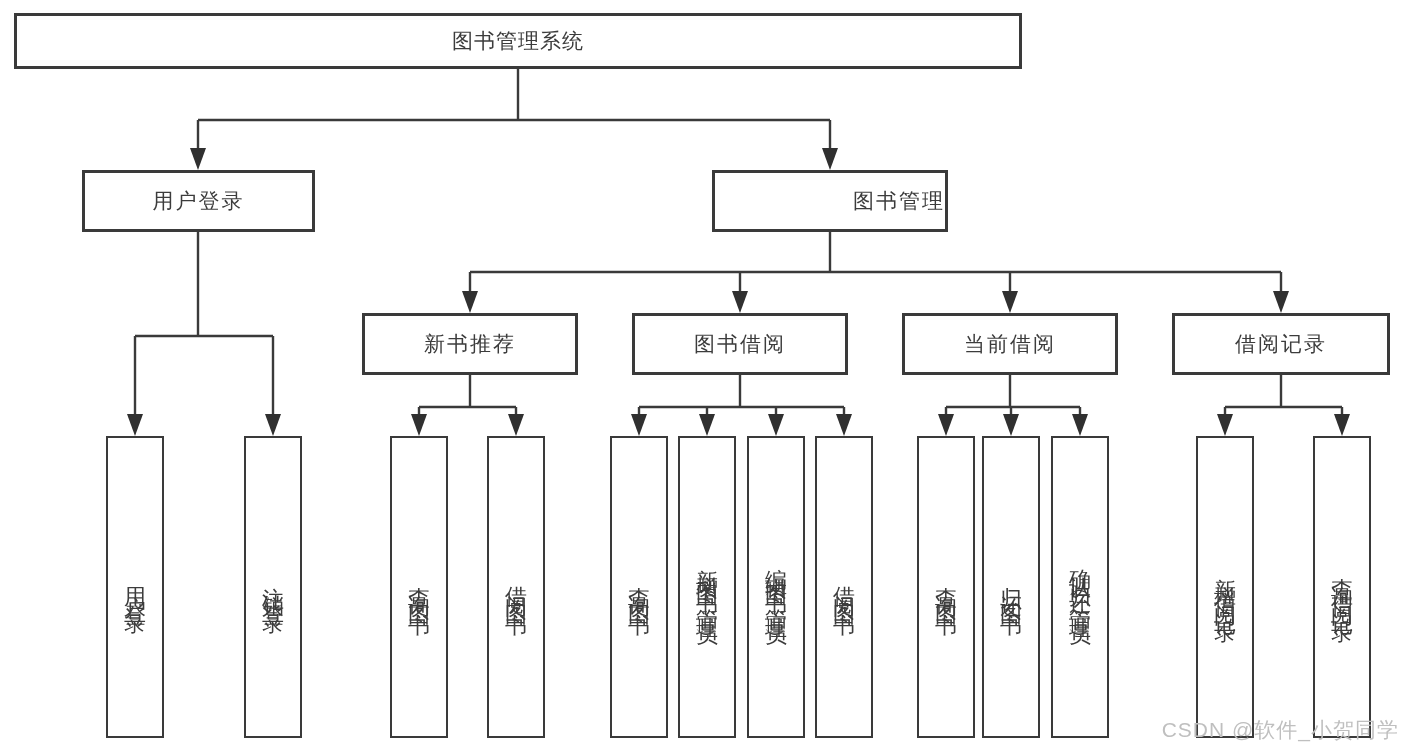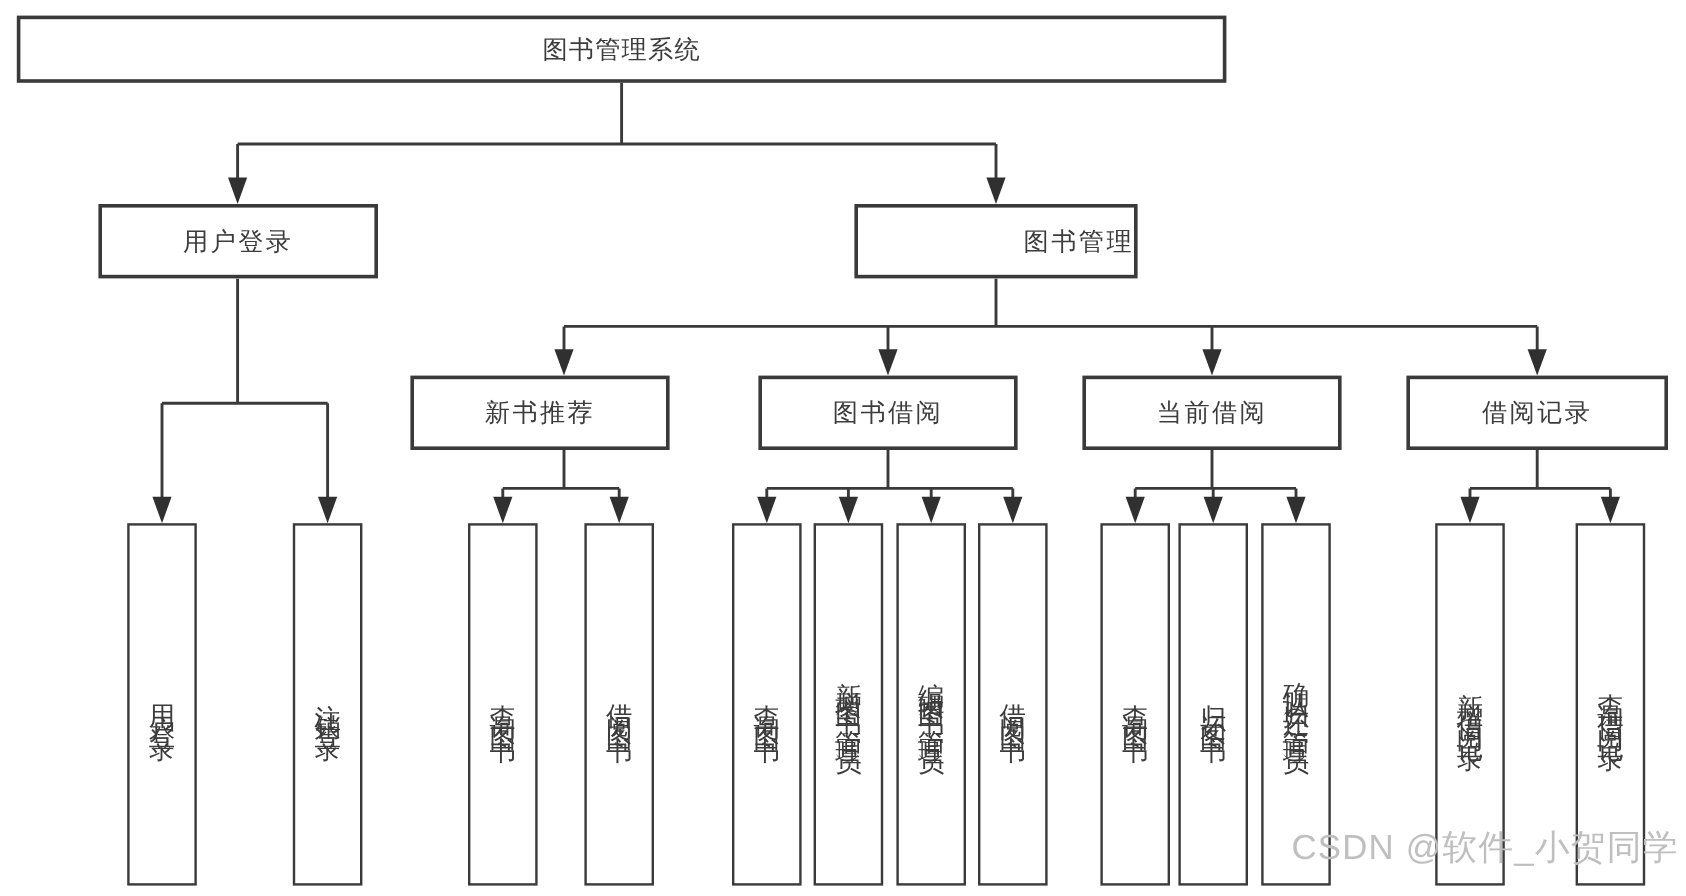--- a/index.html
+++ b/index.html
@@ -26,21 +26,21 @@
   }
   .box-title{
     left:14px;top:13px;width:1008px;height:56px;
     border:3px solid var(--line);
     font-size:21px;letter-spacing:1px;
   }
   .box-l2{height:62px;top:170px;border:3px solid var(--line);font-size:21px;letter-spacing:2px;}
   .box-l2.user{left:82px;width:233px;}
   .box-l2.mgmt{left:712px;width:236px;justify-content:flex-end;}
   .box-l3{height:62px;top:313px;border:3px solid var(--line);font-size:21px;letter-spacing:2px;}
-  .box-l3.nb{left:342px;width:216px;}
+  .box-l3.nb{left:362px;width:216px;}
   .box-l3.bb{left:632px;width:216px;}
   .box-l3.cb{left:902px;width:216px;}
   .box-l3.br{left:1172px;width:218px;}
   .leaf{
     position:absolute;
     box-sizing:border-box;
     top:436px;height:302px;width:58px;
     border:2px solid var(--line);
     background:var(--bg);
     display:flex;align-items:center;justify-content:center;
@@ -54,22 +54,22 @@
     white-space:nowrap;
   }
   .leaf.long .vtext{letter-spacing:8px;}
   .l-1a{left:106px;} .l-1b{left:244px;}
   .l-2a{left:390px;} .l-2b{left:487px;}
   .l-3a{left:610px;} .l-3b{left:678px;} .l-3c{left:747px;} .l-3d{left:815px;}
   .l-4a{left:917px;} .l-4b{left:982px;} .l-4c{left:1051px;}
   .l-5a{left:1196px;} .l-5b{left:1313px;}
   .watermark{
     position:absolute;
-    right:6px;bottom:20px;
-    font-size:29px;
+    right:6px;bottom:3px;
+    font-size:21px;
     color:var(--wm);
     letter-spacing:1px;
     z-index:5;
     pointer-events:none;
   }
   svg line, svg path{stroke:var(--line);stroke-width:2.4;fill:none;}
   svg polygon{fill:#303030;stroke:none;}
 </style>
 </head>
 <body>

